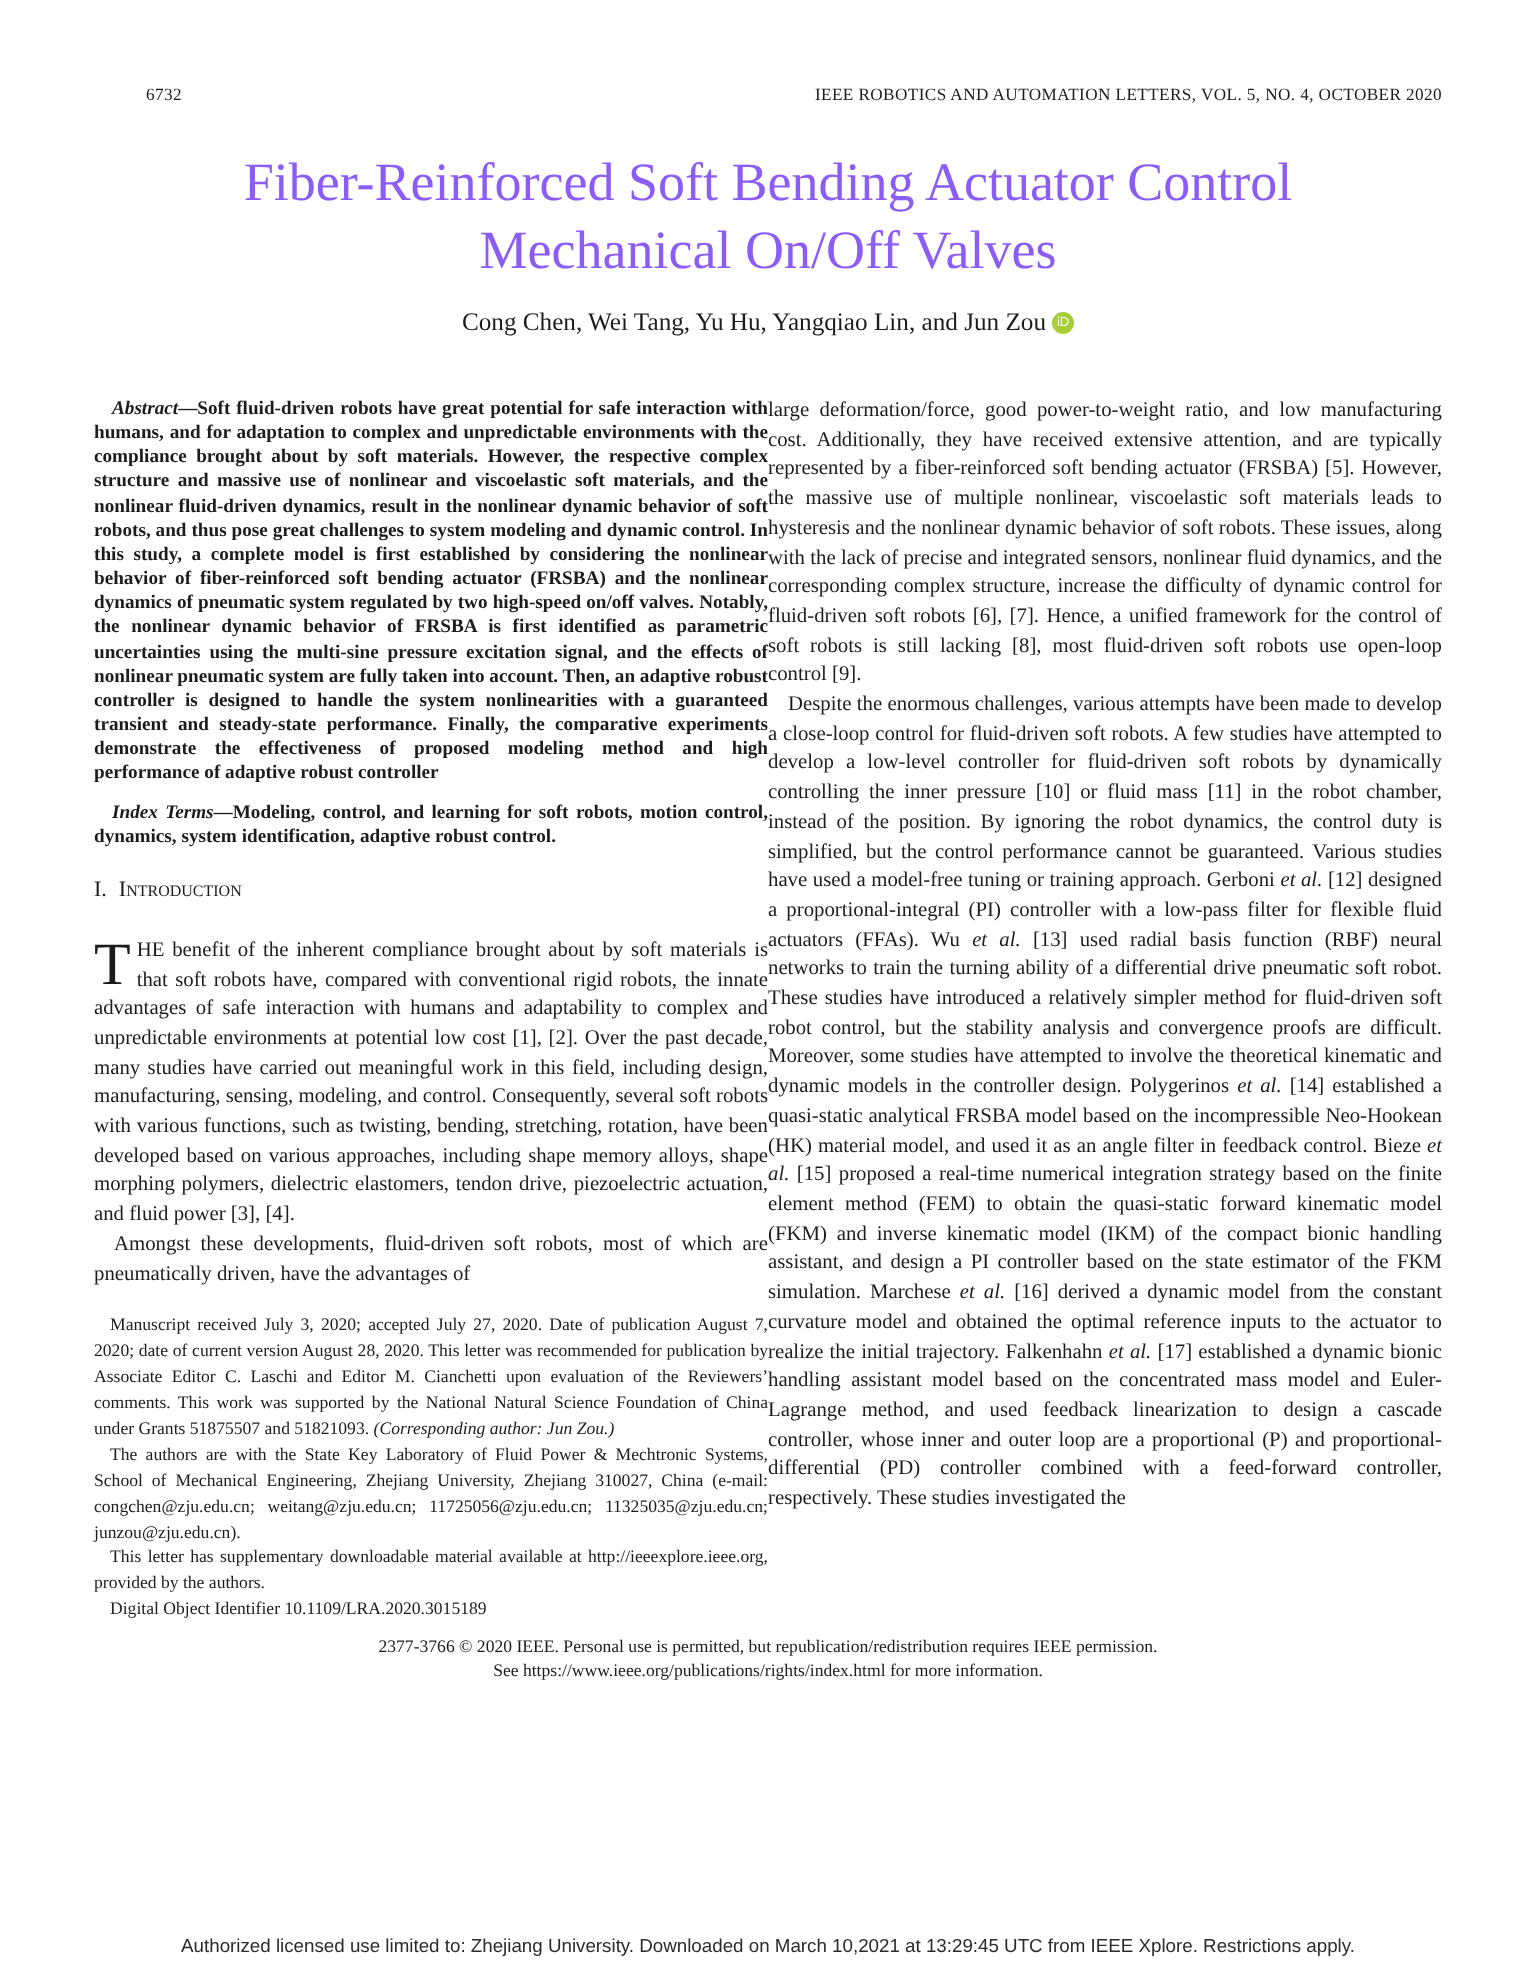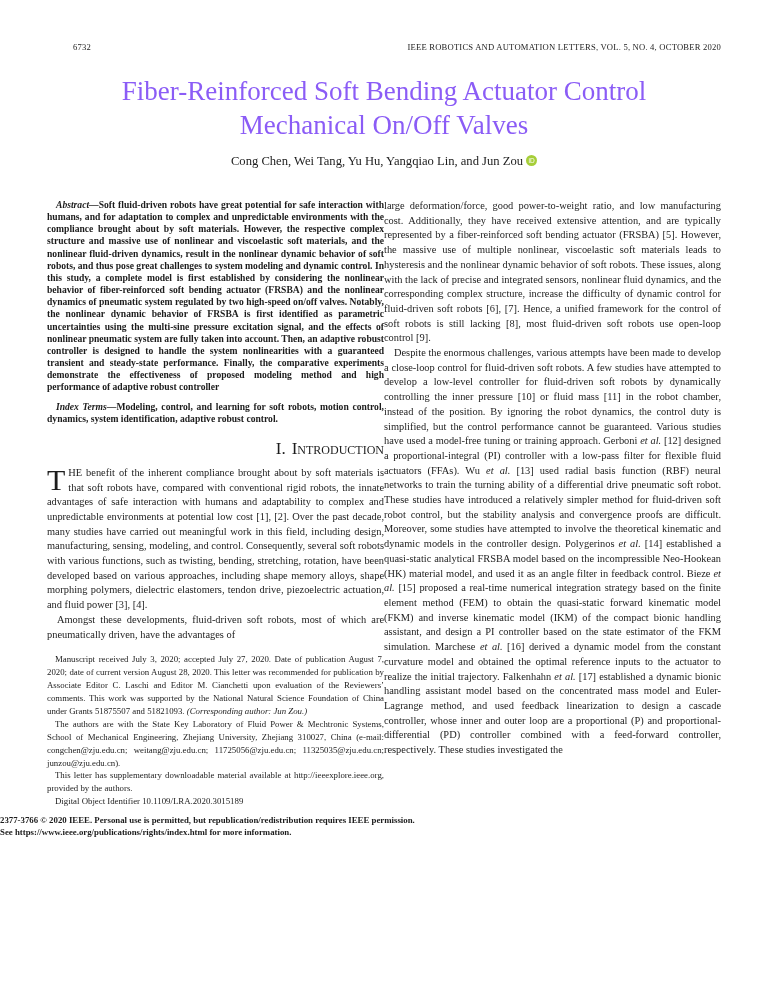--- a/index.html
+++ b/index.html
@@ -57,24 +57,24 @@
   .abstract, .index-terms {
     font-size: 9.6px;
     font-weight: bold;
     line-height: 12.15px;
     text-align: justify;
     text-indent: 9px;
   }
   .index-terms { margin-top: 7px; }
   .lead-in { font-style: italic; }
   .section-heading {
-    text-align: right;
-    font-size: 17px;
+    text-align: left;
+    font-size: 11px;
     margin-top: 14px;
-    margin-bottom: 7px;
+    margin-bottom: 18px;
     font-variant: small-caps;
   }
   .heading-num { margin-right: 6px; }
   .body-par {
     font-size: 10.4px;
     line-height: 14.7px;
     text-align: justify;
   }
   .body-par.indent { text-indent: 10px; }
   .dropcap {
@@ -84,25 +84,24 @@
     padding: 1px 3px 0 0;
   }
   .footnote {
     margin-top: 11px;
     font-size: 8.8px;
     line-height: 12.9px;
     text-align: justify;
   }
   .footnote p { text-indent: 8px; }
   .ieee-footer {
-    text-align: left;
+    text-align: center;
     font-size: 8.8px;
     line-height: 11.5px;
     margin-top: 7px;
-    font-weight: bold;
   }
   .license-line {
     position: absolute;
     left: 0; right: 0;
     bottom: 16px;
     text-align: center;
     font-family: "Liberation Sans", sans-serif;
     font-size: 9.4px;
     color: #2b2b2b;
   }
@@ -154,14 +153,15 @@
       <p class="body-par indent">Despite the enormous challenges, various attempts have been made to develop a close-loop control for fluid-driven soft robots. A few studies have attempted to develop a low-level controller for fluid-driven soft robots by dynamically controlling the inner pressure [10] or fluid mass [11] in the robot chamber, instead of the position. By ignoring the robot dynamics, the control duty is simplified, but the control performance cannot be guaranteed. Various studies have used a model-free tuning or training approach. Gerboni <i>et al.</i> [12] designed a proportional-integral (PI) controller with a low-pass filter for flexible fluid actuators (FFAs). Wu <i>et al.</i> [13] used radial basis function (RBF) neural networks to train the turning ability of a differential drive pneumatic soft robot. These studies have introduced a relatively simpler method for fluid-driven soft robot control, but the stability analysis and convergence proofs are difficult. Moreover, some studies have attempted to involve the theoretical kinematic and dynamic models in the controller design. Polygerinos <i>et al.</i> [14] established a quasi-static analytical FRSBA model based on the incompressible Neo-Hookean (HK) material model, and used it as an angle filter in feedback control. Bieze <i>et al.</i> [15] proposed a real-time numerical integration strategy based on the finite element method (FEM) to obtain the quasi-static forward kinematic model (FKM) and inverse kinematic model (IKM) of the compact bionic handling assistant, and design a PI controller based on the state estimator of the FKM simulation. Marchese <i>et al.</i> [16] derived a dynamic model from the constant curvature model and obtained the optimal reference inputs to the actuator to realize the initial trajectory. Falkenhahn <i>et al.</i> [17] established a dynamic bionic handling assistant model based on the concentrated mass model and Euler-Lagrange method, and used feedback linearization to design a cascade controller, whose inner and outer loop are a proportional (P) and proportional-differential (PD) controller combined with a feed-forward controller, respectively. These studies investigated the</p>
     </div>
 
   </div>
 
   <div class="ieee-footer">
     <div>2377-3766 © 2020 IEEE. Personal use is permitted, but republication/redistribution requires IEEE permission.</div>
     <div>See https://www.ieee.org/publications/rights/index.html for more information.</div>
   </div>
 
+  <div class="license-line">Authorized licensed use limited to: Zhejiang University. Downloaded on March 10,2021 at 13:29:45 UTC from IEEE Xplore.  Restrictions apply.</div>
 
 </div>
 
 </body></html>

